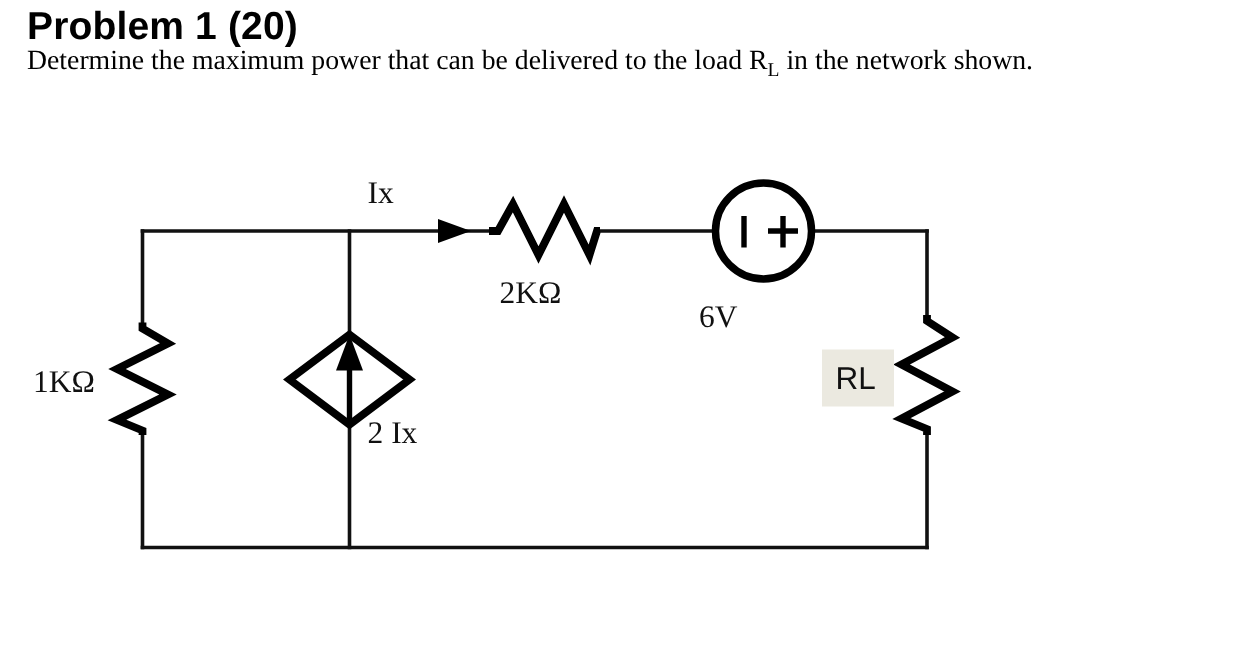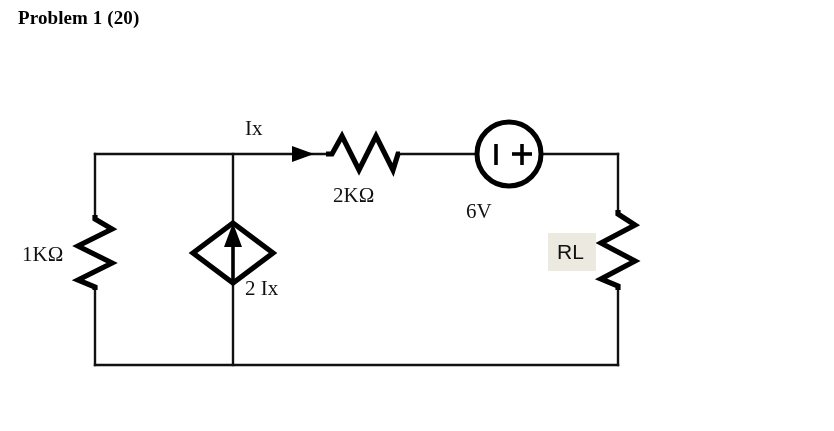--- a/index.html
+++ b/index.html
@@ -18,23 +18,23 @@
   }
 
   
   #problem-header {
     position: absolute;
     left: 18px;
     top: 6px;
     width: 800px;
   }
   .problem-title {
-    font-family: Liberation Serif, serif;
+    font-family: Liberation Sans, sans-serif;
     font-weight: bold;
-    font-size: 19px;
+    font-size: 26px;
     line-height: 23px;
     margin: 0 0 1px 0;
     letter-spacing: 0.1px;
   }
   .problem-statement {
     font-family: "Liberation Serif", "DejaVu Serif", serif;
     font-size: 18.5px;
     line-height: 23px;
     margin: 0;
     width: 790px;
@@ -98,20 +98,23 @@
   .rl-highlight {
     fill: #ebe9e0;
     stroke: none;
   }
 </style>
 </head>
 <body>
 
 <div id="problem-header">
   <p class="problem-title">Problem 1 (20)</p>
+  <p class="problem-statement">
+    <span>Determine the maximum power that can be delivered to the load R</span><span class="sub">L</span><span> in the network shown.</span>
+  </p>
 </div>
 
 <div id="circuit-figure">
   <svg id="circuit-svg" viewBox="0 0 834 330" xmlns="http://www.w3.org/2000/svg">
 
     <path class="wire" d="M 95 59 L 326 59"></path>
 
     <path class="wire" d="M 400 59 L 477 59"></path>
 
     <path class="wire" d="M 541 59 L 618 59"></path>

